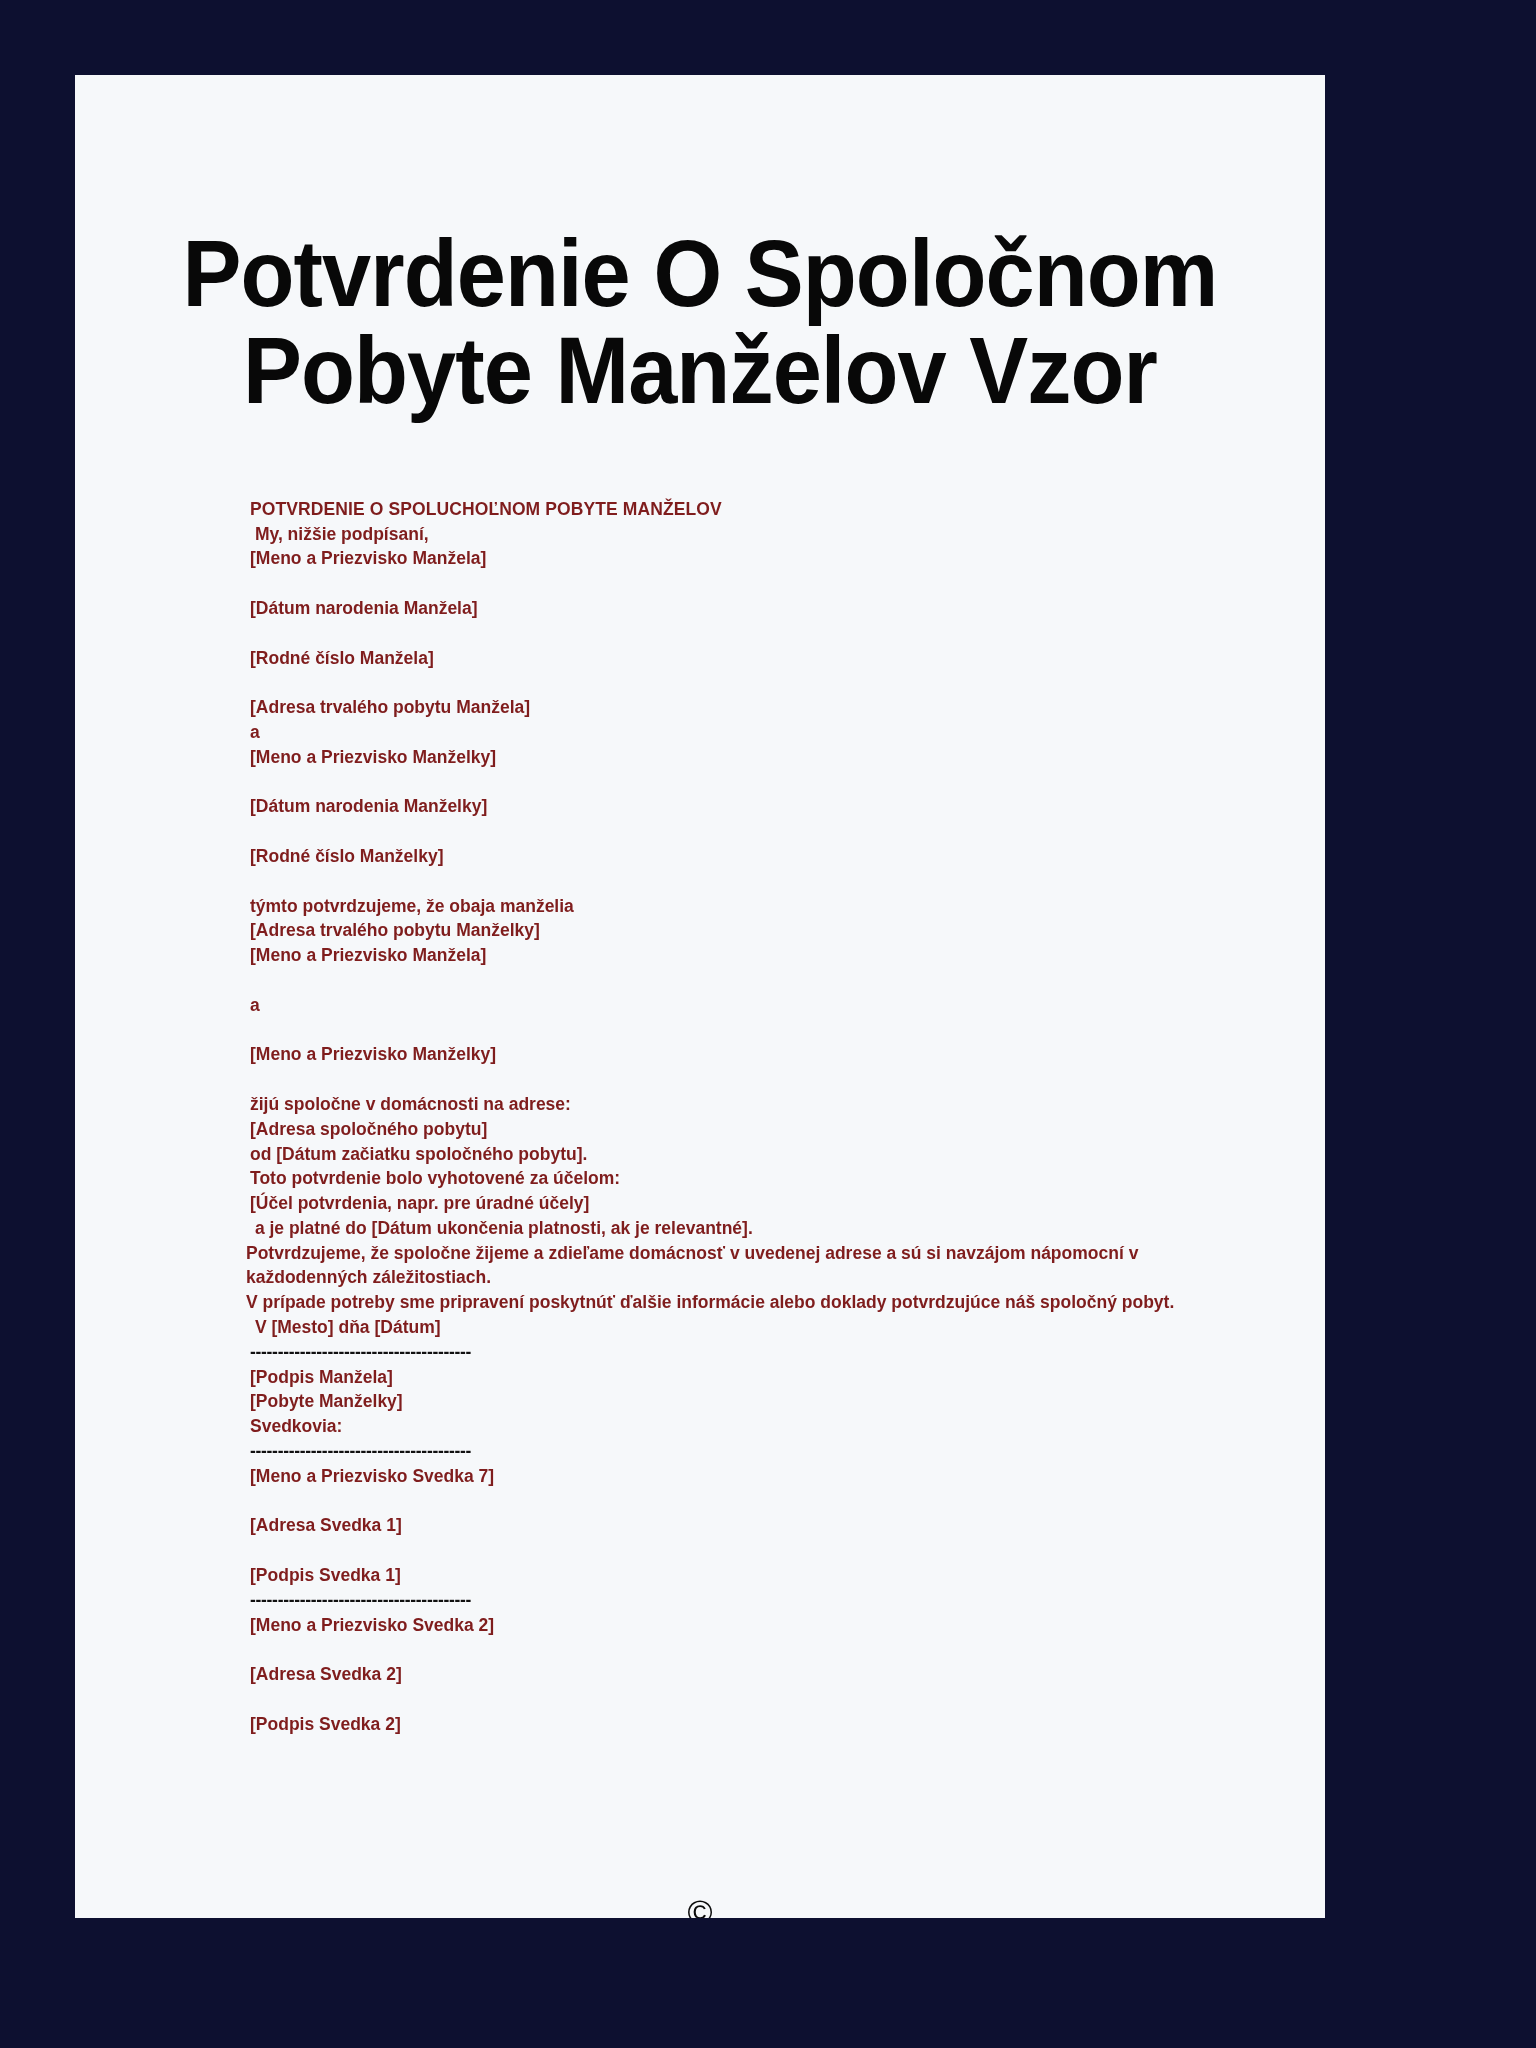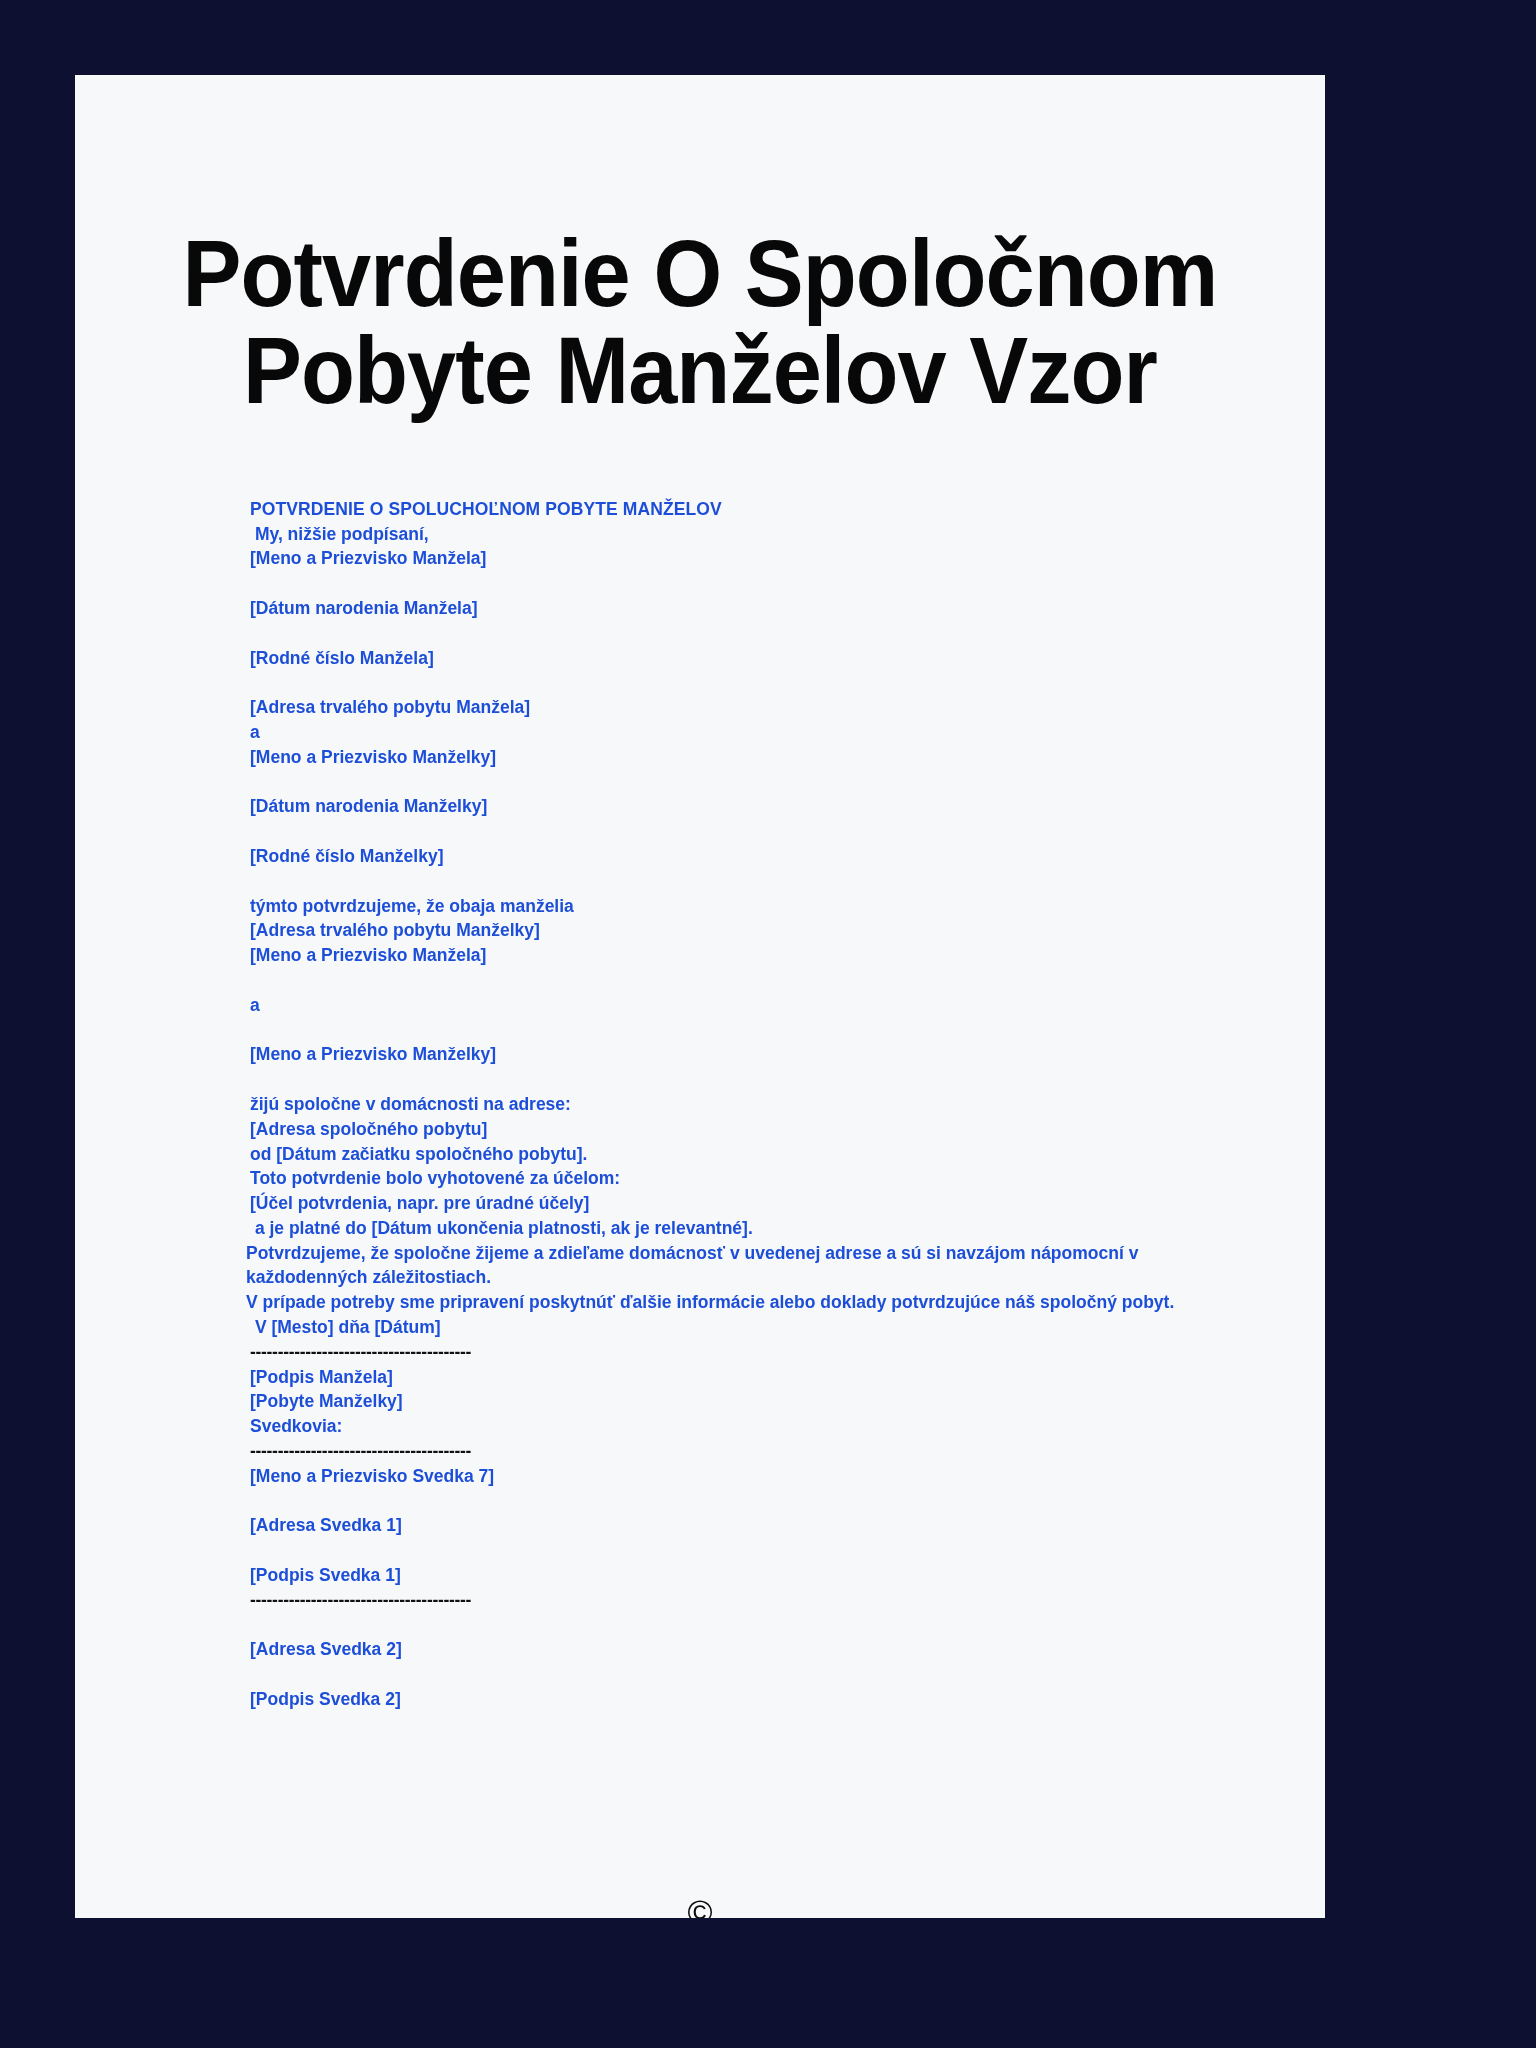--- a/index.html
+++ b/index.html
@@ -37,21 +37,21 @@
     transform-origin: center top;
   }
   .body-area {
     padding: 78px 100px 0 175px;
   }
   .body-line {
     font-family: "Liberation Sans", sans-serif;
     font-weight: bold;
     font-size: 17.5px;
     line-height: 24.8px;
-    color: #1d4ed8;
+    color: #7f1d1d;
     white-space: pre-wrap;
     margin: 0;
   }
   .body-line.blank {
     height: 24.8px;
   }
   .body-line.heading {
     font-size: 17.5px;
     letter-spacing: 0.1px;
   }
@@ -128,20 +128,21 @@
       <div class="body-line">[Podpis Manžela]</div>
       <div class="body-line">[Pobyte Manželky]</div>
       <div class="body-line">Svedkovia:</div>
       <div class="sep-line">----------------------------------------</div>
       <div class="body-line">[Meno a Priezvisko Svedka 7]</div>
       <div class="body-line blank"></div>
       <div class="body-line">[Adresa Svedka 1]</div>
       <div class="body-line blank"></div>
       <div class="body-line">[Podpis Svedka 1]</div>
       <div class="sep-line">----------------------------------------</div>
+      <div class="body-line">[Meno a Priezvisko Svedka 2]</div>
       <div class="body-line blank"></div>
       <div class="body-line">[Adresa Svedka 2]</div>
       <div class="body-line blank"></div>
       <div class="body-line">[Podpis Svedka 2]</div>
     </div>
 
   <div class="footer-mark">©</div>
 
 </div>
 

